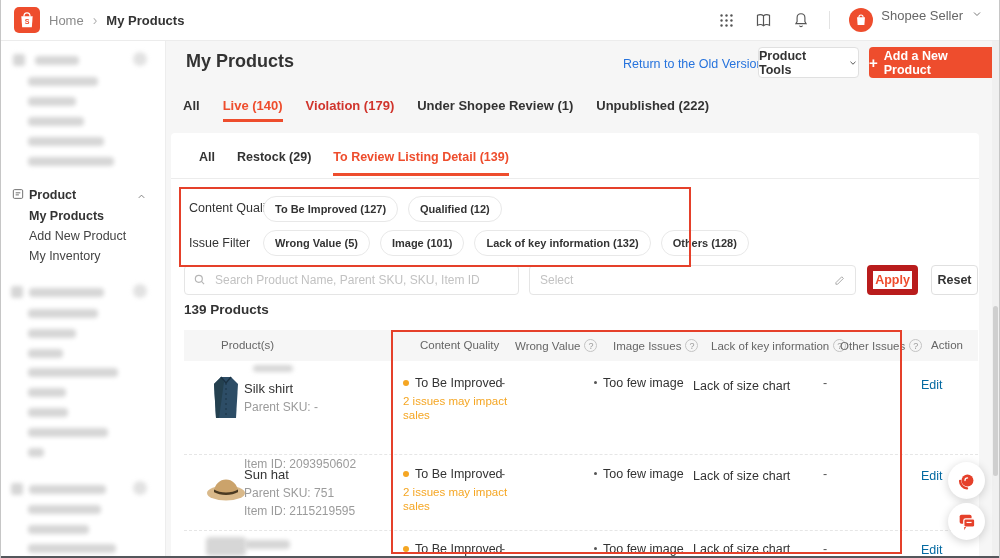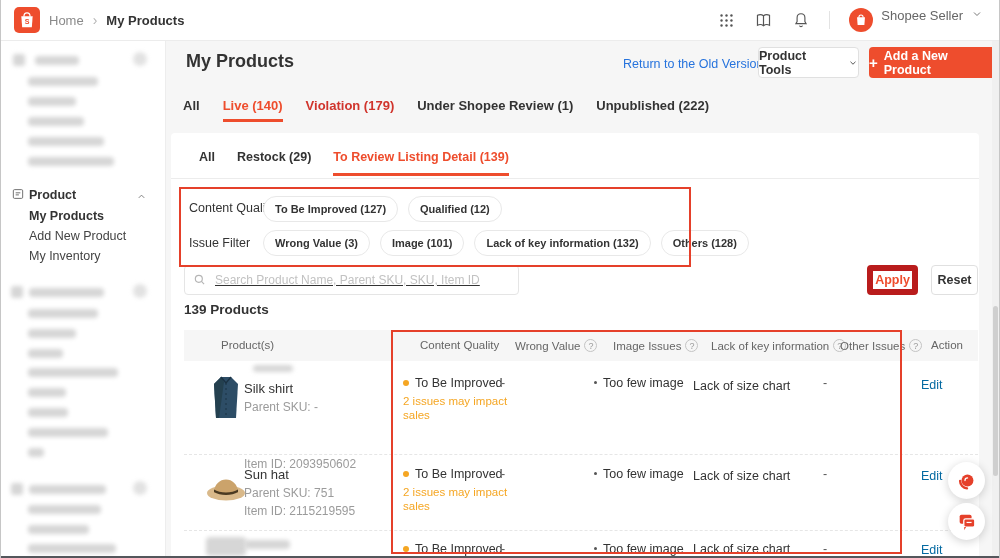--- a/index.html
+++ b/index.html
@@ -53,21 +53,21 @@
   .subtab.active{color:#ee4d2d;border-bottom:3px solid #ee4d2d;padding-bottom:9px;}
   .ann{position:absolute;border:2px solid #e5402a;z-index:8;pointer-events:none;}
   .ann-filter{left:8px;top:54px;width:508px;height:76px;}
   .ann-table{left:220px;top:197px;width:507px;height:220px;}
   .flabel{position:absolute;font-size:12.5px;color:#333;}
   .pillrow{position:absolute;display:flex;gap:10px;}
   .pill{height:24px;padding:0 11px;display:flex;align-items:center;border:1px solid #e8e8e8;border-radius:13px;
         background:#fff;font-size:11px;font-weight:600;color:#333;cursor:pointer;white-space:nowrap;}
   .inputbox{position:absolute;height:30px;background:#fff;border:1px solid #e5e5e5;border-radius:4px;
             display:flex;align-items:center;box-sizing:border-box;padding:0 8px;gap:6px;}
-  .inputbox input{border:0;outline:0;flex:1;font-size:12px;color:#333;font-family:inherit;background:transparent;text-decoration:underline;}
+  .inputbox input{border:0;outline:0;flex:1;font-size:12px;color:#333;font-family:inherit;background:transparent;}
   .inputbox input::placeholder{color:#c2c2c2;}
   .apply-btn{position:absolute;left:696px;top:132px;width:51px;height:30px;background:#fff;border:6px solid #b91c1c;
              color:#ee4d2d;font-size:12.5px;font-weight:600;}
   .reset-btn{position:absolute;left:760px;top:132px;width:47px;height:30px;background:#fff;border:1px solid #e0e0e0;
              color:#333;font-size:12.5px;font-weight:600;}
   .count{position:absolute;left:13px;top:169px;font-size:13.5px;font-weight:700;color:#333;}
   
   .thead{position:absolute;left:13px;top:197px;width:794px;height:31px;background:#f6f6f6;font-size:11.5px;color:#666;}
   .th{position:absolute;top:9px;display:flex;align-items:center;gap:4px;white-space:nowrap;margin-left:17px;}
   .qmark{width:13px;height:13px;border-radius:50%;border:1px solid #c4c4c4;color:#9b9b9b;font-size:9px;
@@ -228,33 +228,39 @@
       <div class="subtab active">To Review Listing Detail (139)</div>
     </div>
 
     <div class="flabel" style="left:18px;top:68px">Content Quality</div>
     <div class="pillrow" style="left:92px;top:63px">
       <div class="pill">To Be Improved (127)</div>
       <div class="pill">Qualified (12)</div>
     </div>
     <div class="flabel" style="left:18px;top:103px">Issue Filter</div>
     <div class="pillrow" style="left:92px;top:97px">
-      <div class="pill">Wrong Value (3)</div>
+      <div class="pill">Wrong Value (5)</div>
       <div class="pill">Image (101)</div>
       <div class="pill">Lack of key information (132)</div>
       <div class="pill">Others (128)</div>
     </div>
     <div class="ann ann-filter"></div>
 
     <div class="inputbox" style="left:13px;top:132px;width:335px">
       <svg width="14" height="14" viewBox="0 0 24 24">
         <circle cx="10" cy="10" r="6" fill="none" stroke="#b5b5b5" stroke-width="2"></circle>
         <path d="M14.5 14.5 L19 19" stroke="#b5b5b5" stroke-width="2"></path>
       </svg>
       <input readonly="" placeholder="Search Product Name, Parent SKU, SKU, Item ID" style="">
+    </div>
+    <div class="inputbox" style="left:358px;top:132px;width:327px">
+      <input readonly="" placeholder="Select" style="">
+      <svg width="14" height="14" viewBox="0 0 24 24">
+        <path d="M5 16.5 L15 6.5 L17.8 9.3 L7.8 19.3 H5 Z" fill="none" stroke="#a5a5a5" stroke-width="1.6"></path>
+      </svg>
     </div>
     <div class="btn apply-btn">Apply</div>
     <div class="btn reset-btn">Reset</div>
 
     <div class="count">139 Products</div>
 
     <div class="thead">
       <div class="th" style="left:20px">Product(s)</div>
       <div class="th" style="left:219px">Content Quality</div>
       <div class="th" style="left:314px">

